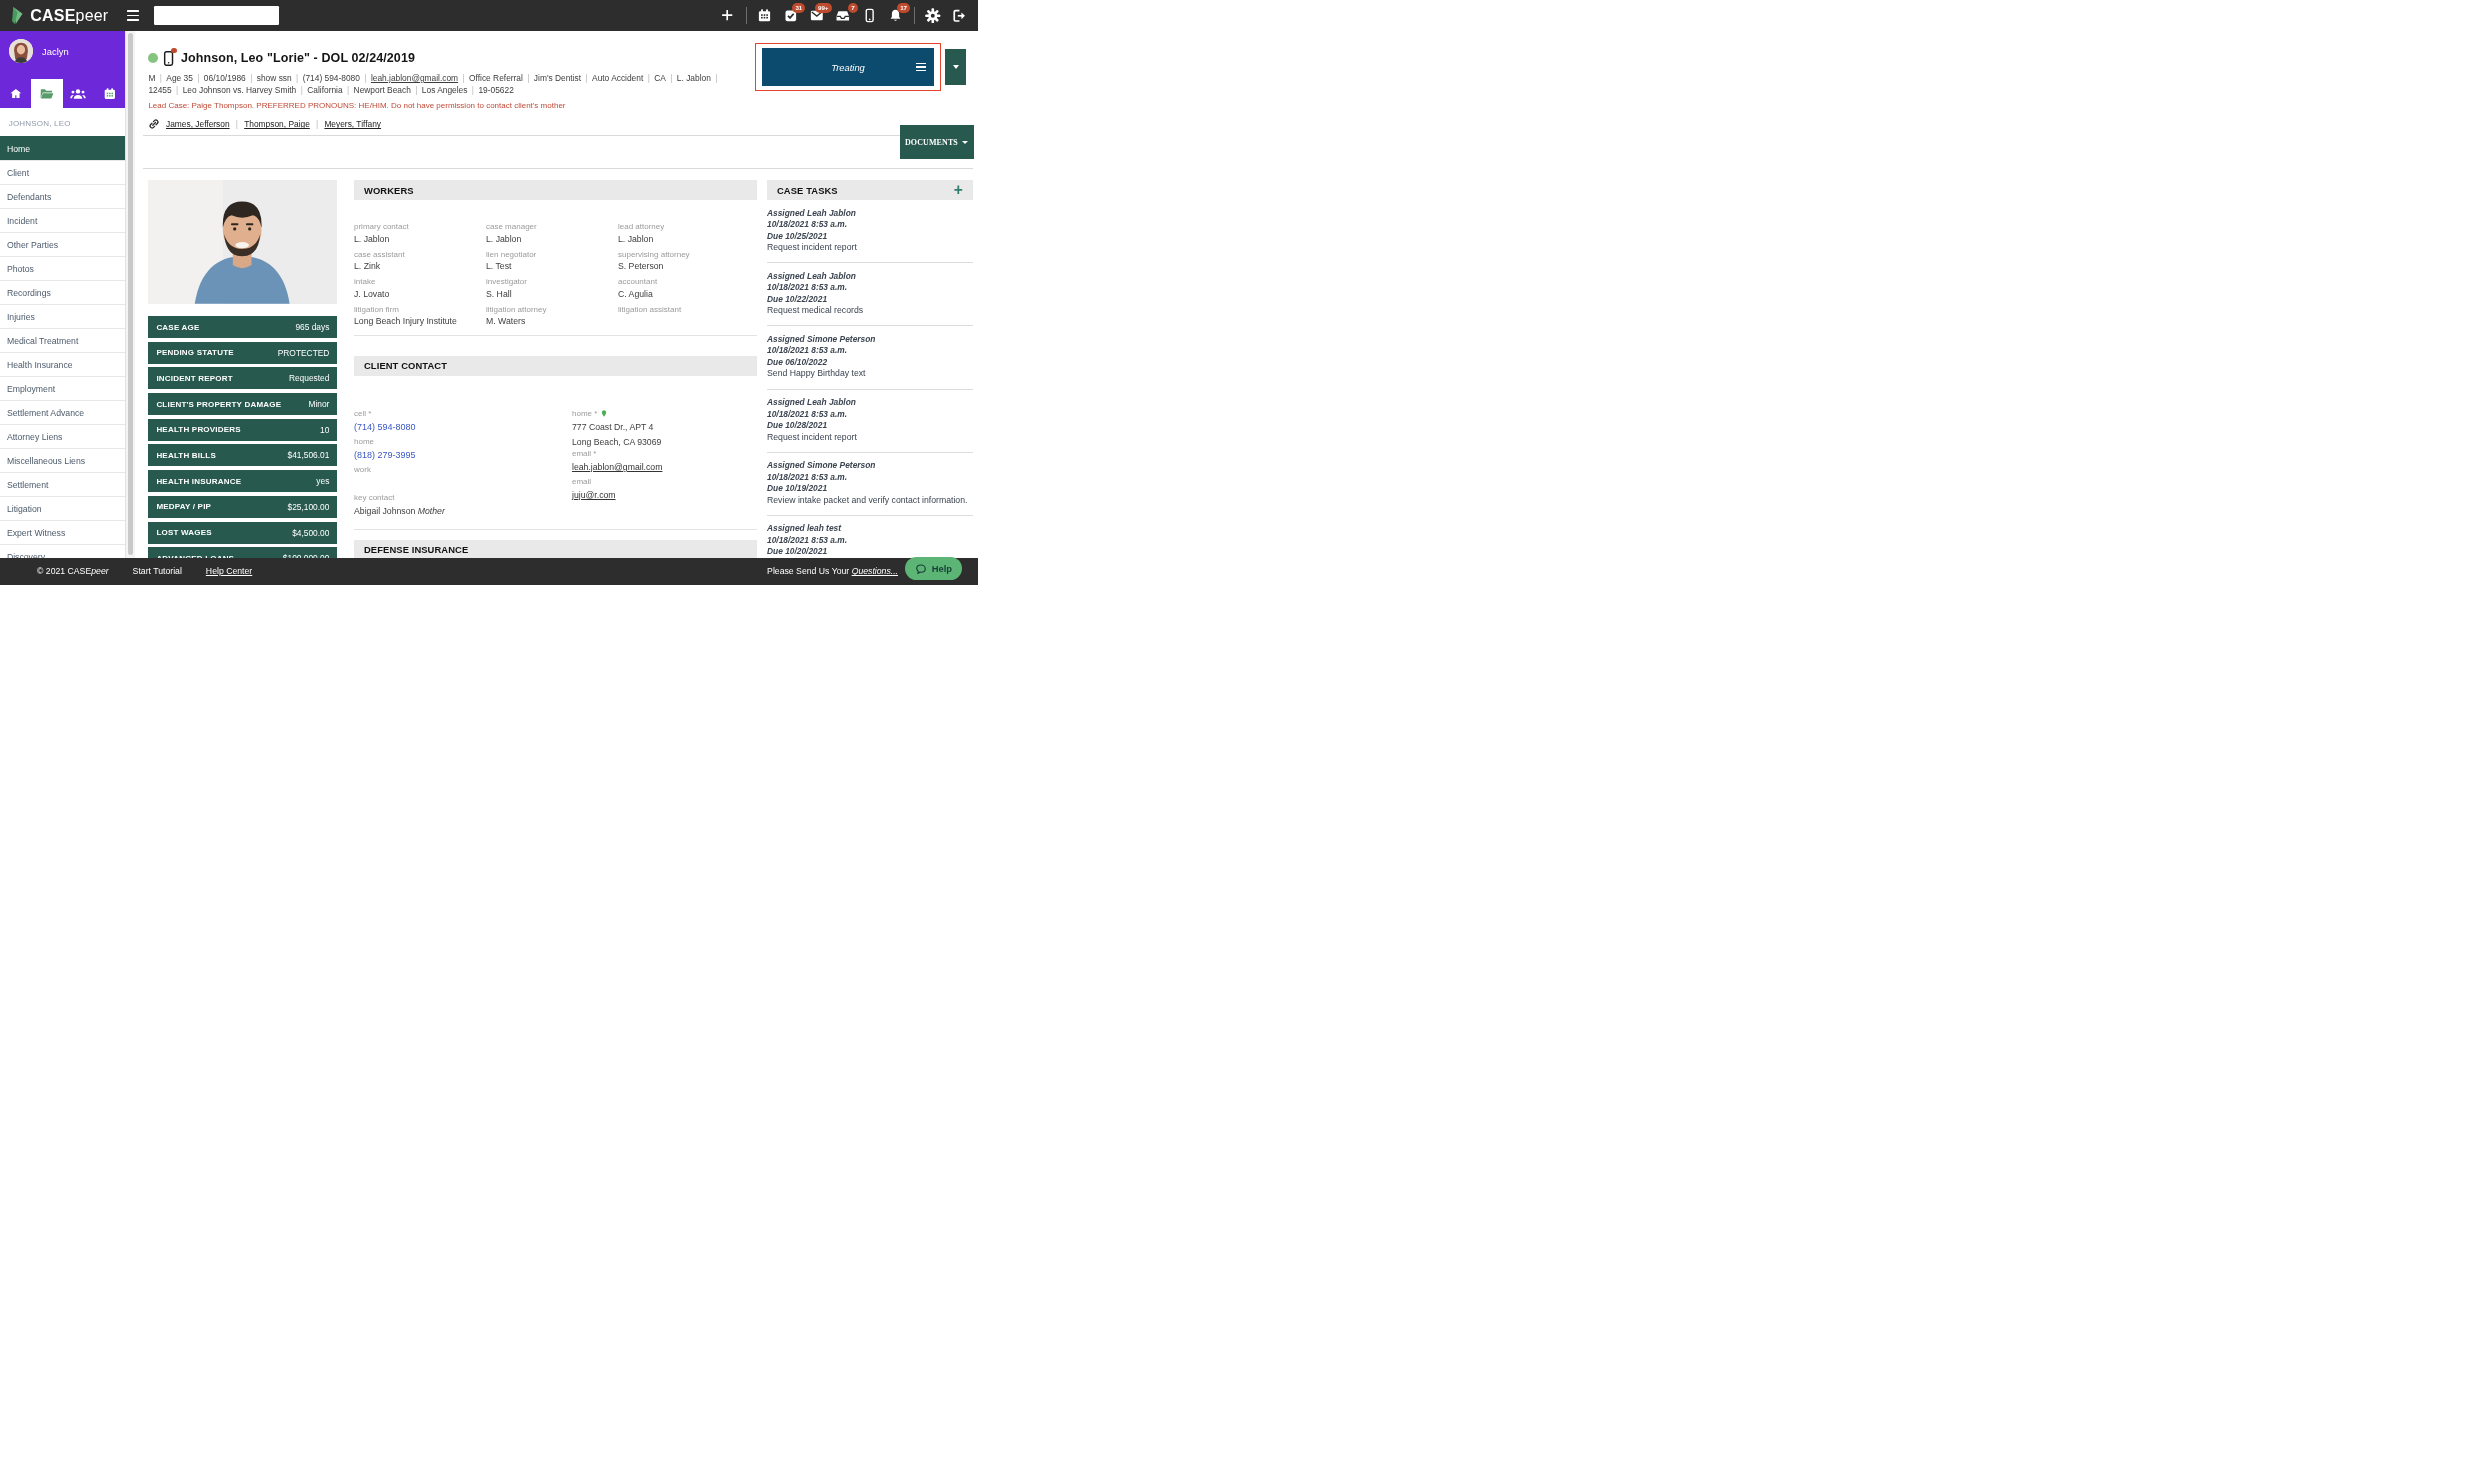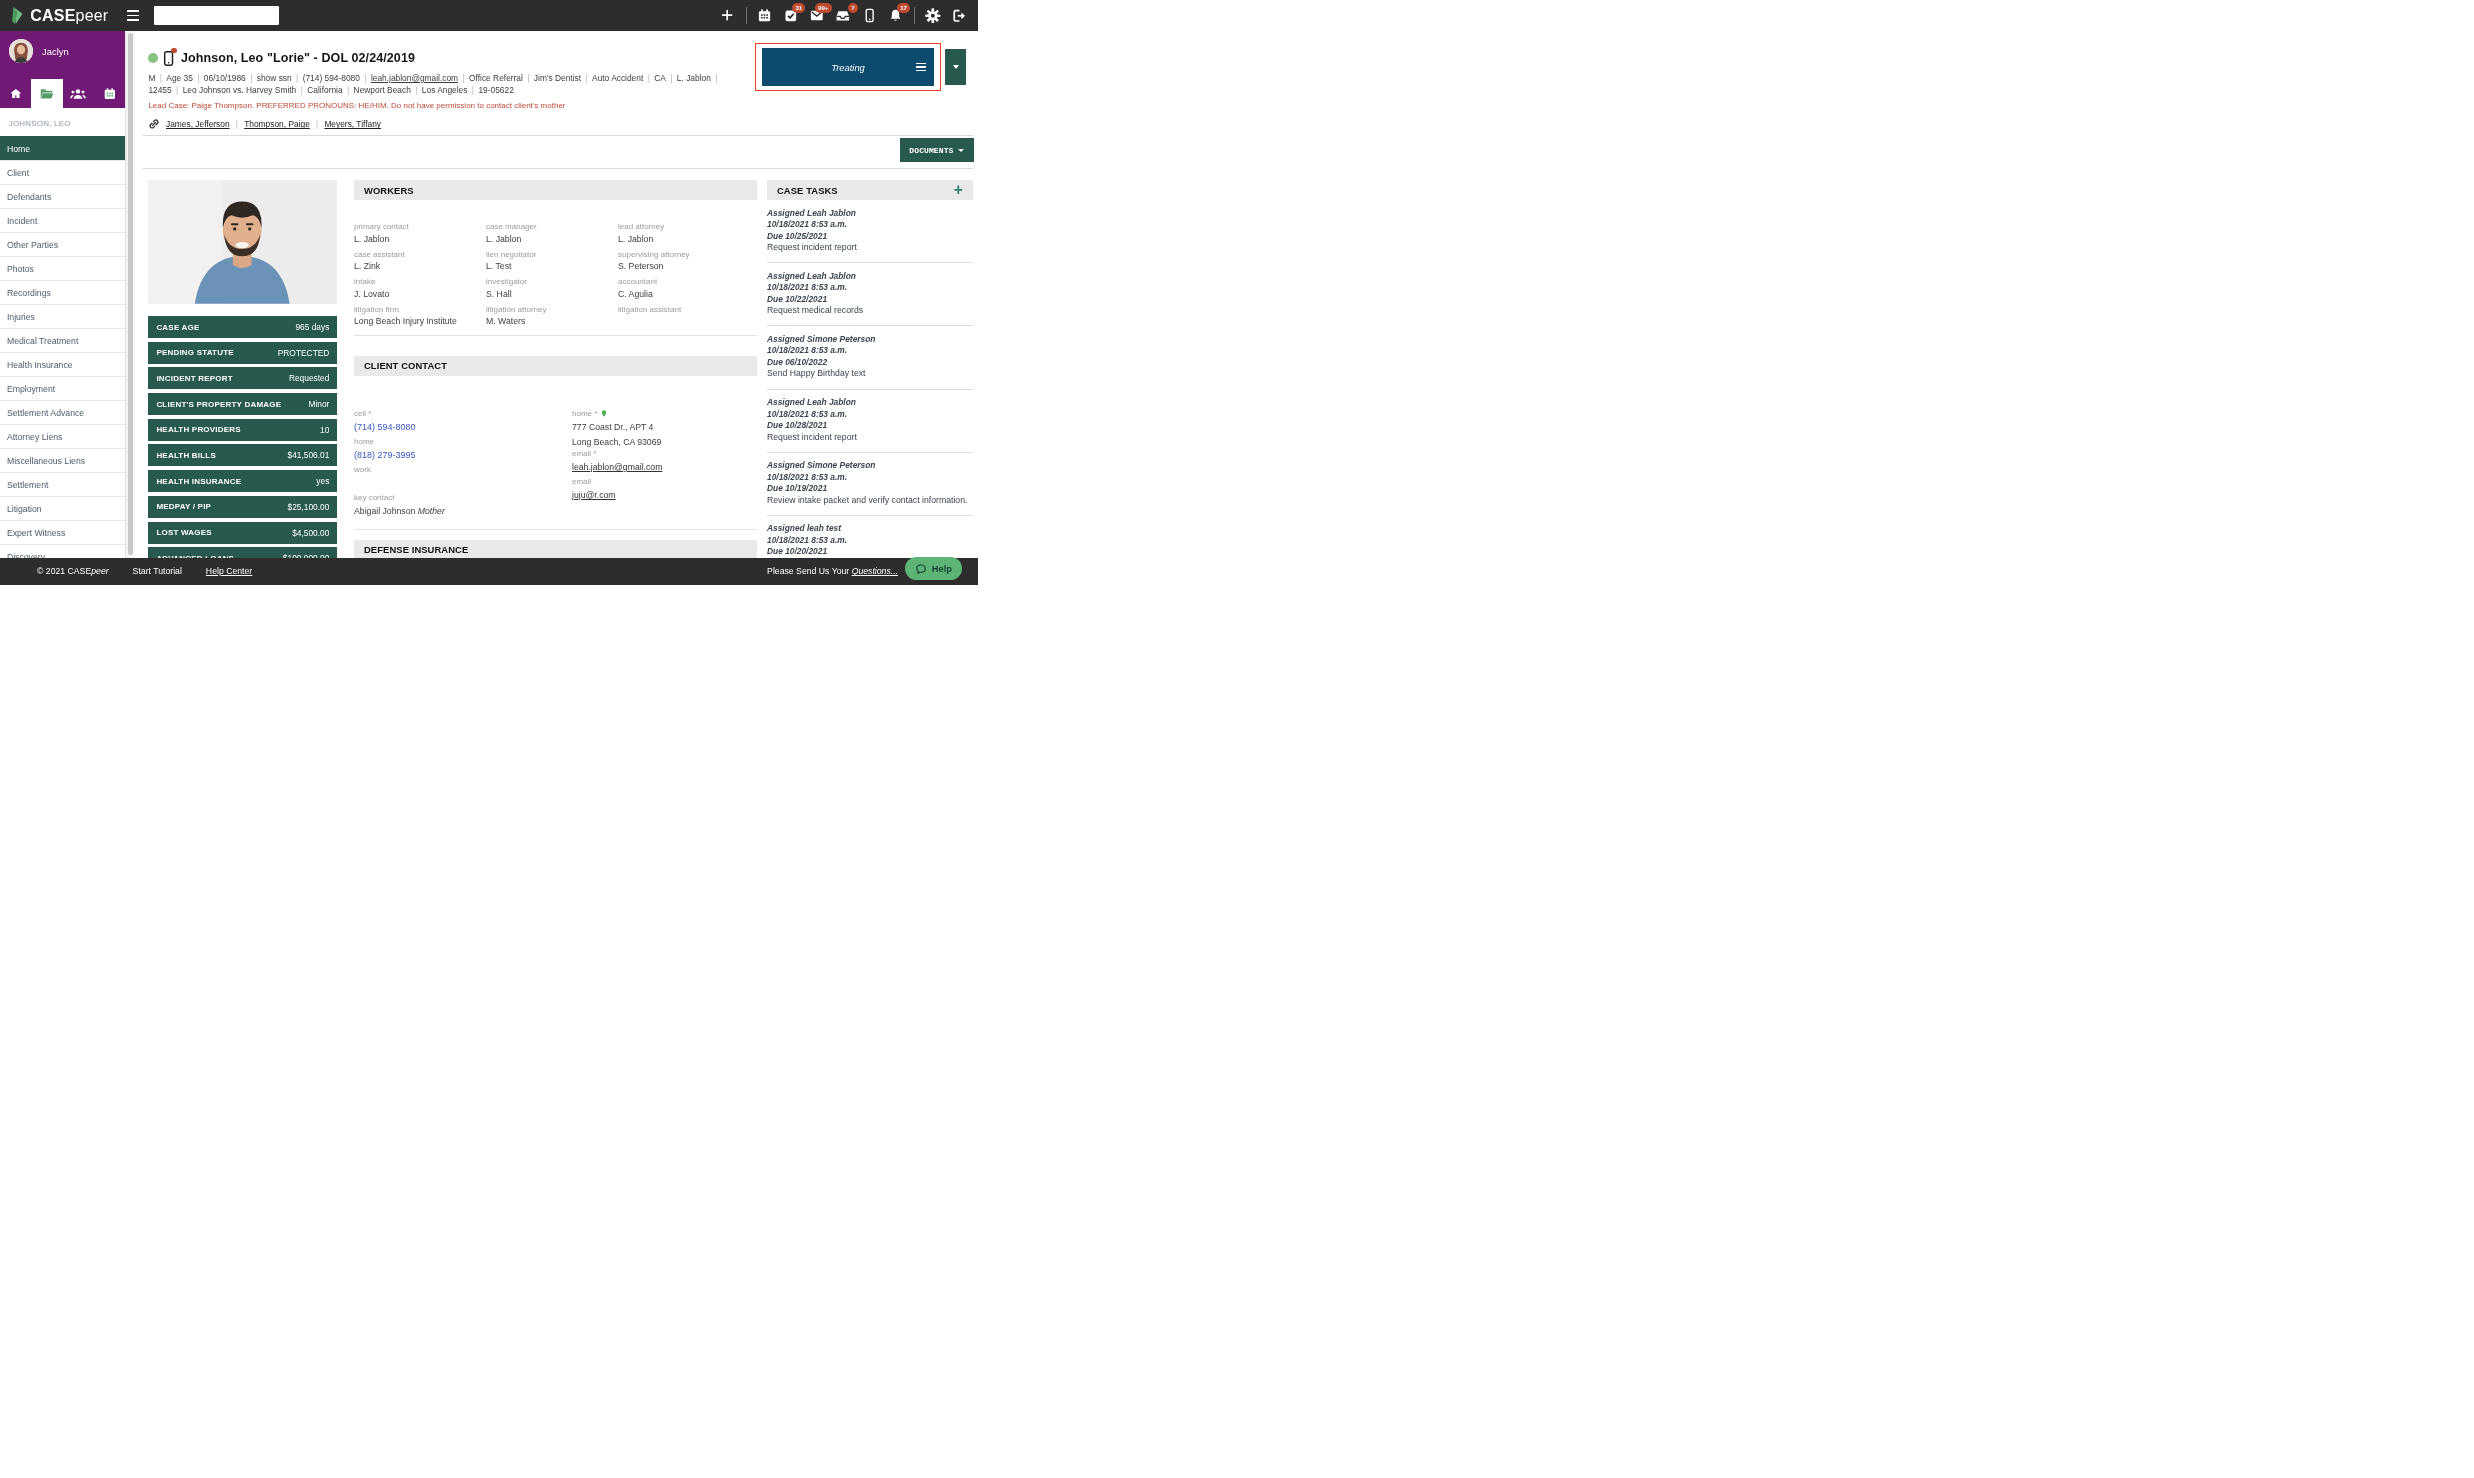--- a/index.html
+++ b/index.html
@@ -17,21 +17,21 @@
   .hamburger{margin-left:19px;display:flex;flex-direction:column;gap:2.2px;cursor:pointer;}
   .hamburger span{width:11.2px;height:1.9px;background:#fff;border-radius:0.6px;}
   .search{margin-left:15.6px;width:125px;height:19px;background:#fff;border-radius:1.2px;display:flex;align-items:center;}
   .search input{flex:1;border:none;outline:none;height:100%;padding:0 3.7px 0 6.2px;font-size:8px;font-family:"Liberation Sans",sans-serif;background:transparent;}
   .top-icons{margin-left:auto;display:flex;align-items:center;gap:10.6px;padding-right:11.2px;}
   .ticon{position:relative;width:15.6px;height:15.6px;display:flex;align-items:center;justify-content:center;cursor:pointer;}
   .badge{position:absolute;top:-5px;right:-6.9px;background:#bf4b2f;color:#fff;font-size:6.2px;font-weight:700;line-height:1;padding:1.9px 3.1px;border-radius:5px;}
   .vdiv{width:0.6px;height:17px;background:#6f6f6f;}
   
   .sidebar{position:absolute;top:31px;left:0;width:125px;bottom:27.5px;background:#fff;overflow:hidden;z-index:20;}
-  .side-green{height:77px;background:#701a75;position:relative;}
+  .side-green{height:77px;background:#6d28d9;position:relative;}
   .user-row{display:flex;align-items:center;gap:9.4px;padding:8px 0 0 8.7px;}
   .avatar{width:24px;height:24px;border-radius:50%;overflow:hidden;background:#e9e2da;flex:none;cursor:pointer;}
   .user-name{color:#fff;font-size:9.4px;}
   .side-tabs{position:absolute;bottom:0;left:0;right:0;height:29px;display:flex;}
   .side-tab{flex:1;display:flex;align-items:center;justify-content:center;color:#fff;cursor:pointer;}
   .side-tab.active{background:#fff;color:#579b6b;}
   .case-label{padding:11.2px 8.7px 8px;color:#8f9aa8;font-size:8px;letter-spacing:0.2px;}
   .side-item{height:24px;display:flex;align-items:center;padding-left:6.9px;font-size:8.7px;color:#4d5b6b;border-top:0.6px solid #e7e7e7;cursor:pointer;box-sizing:border-box;}
   .side-item.active{background:#27594f;color:#fff;border-top-color:#27594f;}
   .side-scroll{position:absolute;top:31px;bottom:27.5px;left:125px;width:9.4px;background:#f4f4f4;border-left:0.6px solid #e3e3e3;z-index:21;}
@@ -56,21 +56,21 @@
   .linked::after{content:"|";color:#b9b9b9;margin:0 6.2px;text-decoration:none;display:inline-block;}
   .linked:last-child::after{content:"";margin:0;}
   .annotation-box{position:absolute;left:621px;top:12px;width:186px;height:48px;border:1.9px solid #e8442b;box-sizing:border-box;}
   .treating{position:absolute;left:6.2px;right:6.2px;top:4.4px;bottom:4.4px;background:#0c4a6e;border:none;color:#fff;font-family:"Liberation Sans",sans-serif;font-size:9.4px;font-style:italic;display:flex;align-items:center;justify-content:center;cursor:pointer;}
   .treating .bars{position:absolute;right:8px;display:flex;flex-direction:column;gap:1.9px;}
   .treating .bars i{width:9.4px;height:1.6px;background:#fff;}
   .caret-btn{position:absolute;left:811px;top:18px;width:21px;height:36px;background:#27594f;border:none;cursor:pointer;display:flex;align-items:center;justify-content:center;}
   .caret-btn .tri{width:0;height:0;border-left:3.7px solid transparent;border-right:3.7px solid transparent;border-top:4.4px solid #fff;}
   .hr{position:absolute;left:9.4px;right:5px;border-top:0.6px solid #d9d9d9;}
   .hr1{top:104px;} .hr2{top:137px;}
-  .documents{position:absolute;right:4.4px;top:107px;width:74px;height:24px;background:#27594f;border:none;color:#fff;font-family:Liberation Mono, monospace;font-size:8px;font-weight:700;letter-spacing:0.1px;display:flex;align-items:center;justify-content:center;gap:4.4px;cursor:pointer;}
+  .documents{position:absolute;right:4.4px;top:94px;width:74px;height:34px;background:#27594f;border:none;color:#fff;font-family:Liberation Serif, serif;font-size:8px;font-weight:700;letter-spacing:0.1px;display:flex;align-items:center;justify-content:center;gap:4.4px;cursor:pointer;}
   .documents .tri{width:0;height:0;border-left:3.1px solid transparent;border-right:3.1px solid transparent;border-top:3.7px solid #fff;}
   
   .col-left{position:absolute;left:14.4px;top:149px;width:189px;}
   .col-mid{position:absolute;left:220px;top:149px;width:403px;}
   .col-right{position:absolute;left:633px;top:149px;width:206px;}
   .photo{width:189px;height:124px;background:#ececec;overflow:hidden;}
   .stats{margin-top:12px;}
   .stat{height:22px;margin-bottom:3.7px;background:#27594f;color:#fff;display:flex;justify-content:space-between;align-items:center;padding:0 8px;}
   .stat-label{font-size:8px;font-weight:700;letter-spacing:0.2px;}
   .stat-value{font-size:8.4px;}

